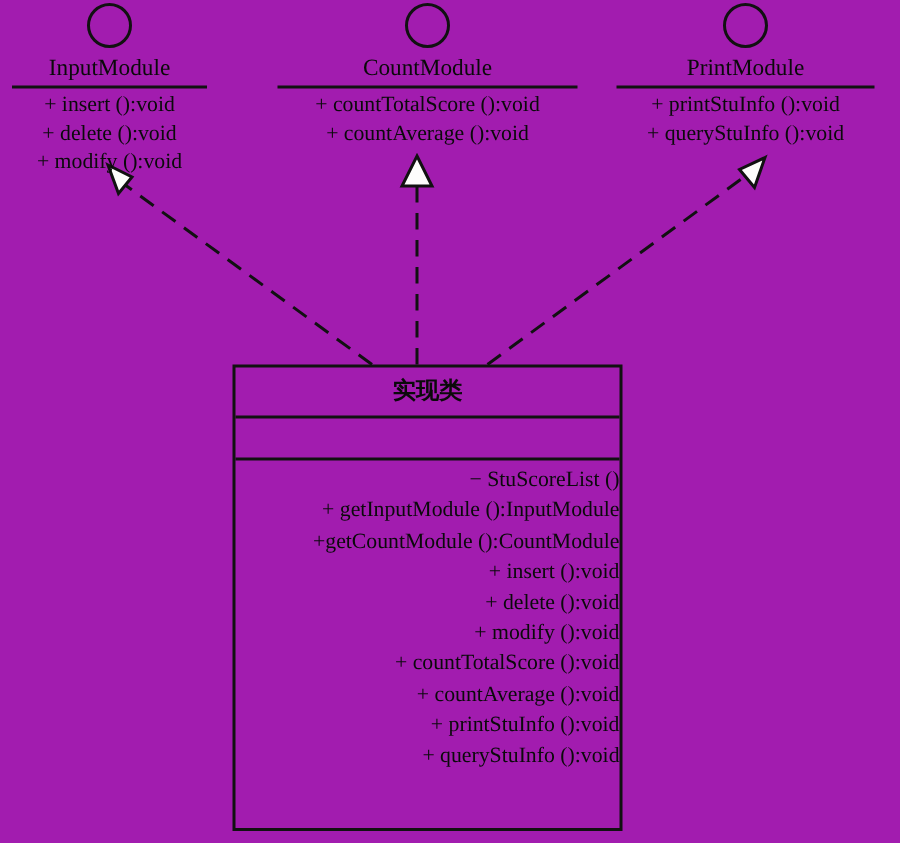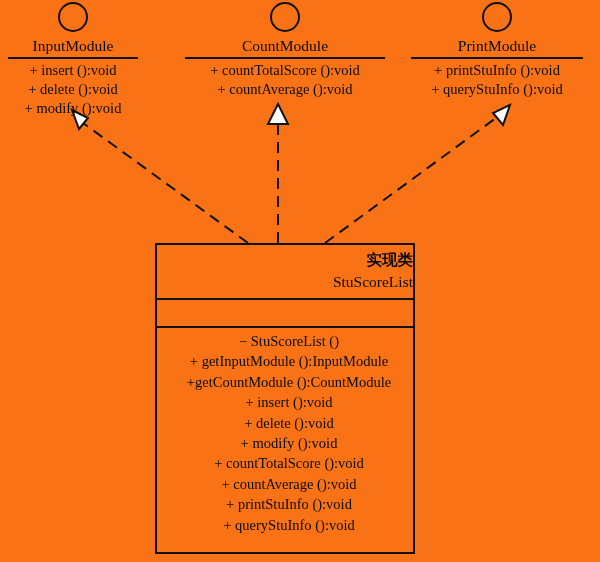--- a/index.html
+++ b/index.html
@@ -4,21 +4,21 @@
 <style>
   html, body {
     margin: 0;
     padding: 0;
     background: #ffffff;
   }
   #canvas {
     position: relative;
     width: 600px;
     height: 562px;
-    background: #f97316;
+    background: #a21caf;
     font-family: "Liberation Serif", "DejaVu Serif", serif;
     color: #0a0a0a;
     overflow: hidden;
   }
 
   
   .iface {
     position: absolute;
     text-align: center;
   }
@@ -51,21 +51,21 @@
   }
 
   
   .classbox {
     position: absolute;
     border: 2px solid #111;
     background: transparent;
     box-sizing: border-box;
   }
   .class-title {
-    text-align: right;
+    text-align: center;
     padding: 5px 0 6px 0;
     border-bottom: 2px solid #111;
   }
   .class-stereo {
     font-size: 15.5px;
     line-height: 21px;
     font-family: "DejaVu Sans", "Liberation Sans", sans-serif;
     font-weight: bold;
   }
   .class-name {
@@ -75,21 +75,21 @@
   .class-attrs {
     height: 26px;
     border-bottom: 2px solid #111;
   }
   .class-ops {
     padding: 3px 0 4px 8px;
   }
   .class-ops .op {
     font-size: 14.5px;
     line-height: 20.4px;
-    text-align: center;
+    text-align: right;
   }
 
   
   .edges {
     position: absolute;
     left: 0;
     top: 0;
     width: 600px;
     height: 562px;
     pointer-events: none;
@@ -146,21 +146,20 @@
     <div class="iface-ops">
       <div class="op">+ printStuInfo ():void</div>
       <div class="op">+ queryStuInfo ():void</div>
     </div>
   </div>
 
   <div class="classbox" style="left:155px; top:243px; width:260px; height:311px;">
 
     <div class="class-title">
       <div class="class-stereo">实现类</div>
-      <div class="class-name">StuScoreList</div>
     </div>
 
     <div class="class-attrs"></div>
 
     <div class="class-ops">
       <div class="op">− StuScoreList ()</div>
       <div class="op">+ getInputModule ():InputModule</div>
       <div class="op">+getCountModule ():CountModule</div>
       <div class="op">+ insert ():void</div>
       <div class="op">+ delete ():void</div>

